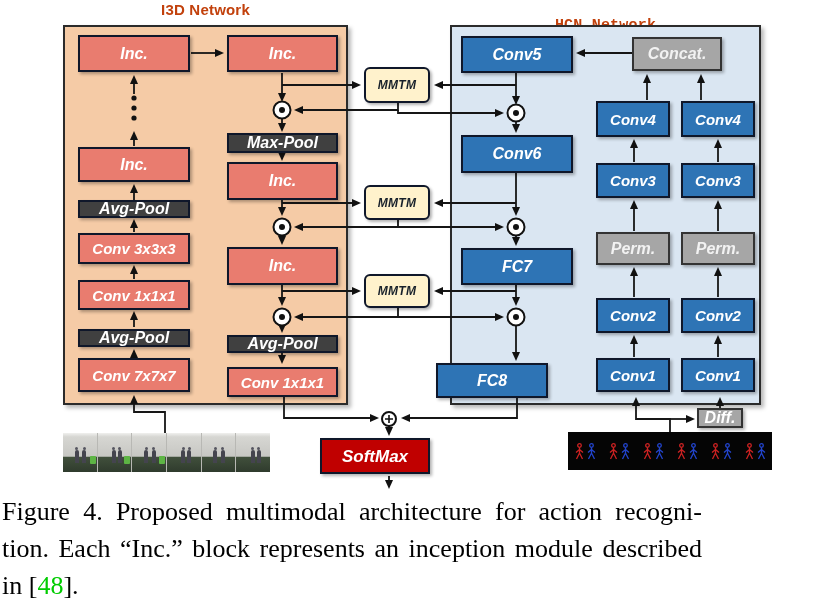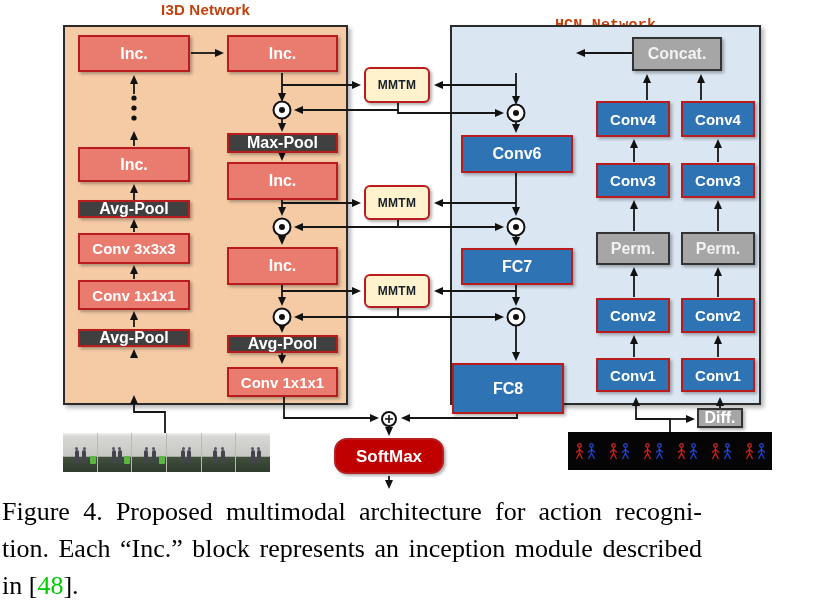--- a/index.html
+++ b/index.html
@@ -5,22 +5,22 @@
   html,body{margin:0;padding:0;background:#ffffff;}
   .stage{position:relative;width:832px;height:615px;background:#ffffff;overflow:hidden;
          font-family:"Liberation Sans",sans-serif;}
   .fig{position:absolute;left:0;top:0;width:832px;height:492px;}
   .net-title{position:absolute;font-weight:bold;font-size:15px;color:#c2410c;text-align:center;letter-spacing:0.2px;}
   .panel{position:absolute;box-sizing:border-box;border:2.5px solid #2b2b2b;box-shadow:3px 3px 4px rgba(0,0,0,0.28);}
   .panel-i3d{left:63px;top:25px;width:285px;height:380px;background:#F5CBA6;}
   .panel-hcn{left:450px;top:25px;width:311px;height:380px;background:#DAE6F2;}
   .wires{position:absolute;left:0;top:0;width:832px;height:492px;pointer-events:none;}
   .blk{position:absolute;box-sizing:border-box;display:flex;align-items:center;justify-content:center;
-       font-weight:bold;border:2px solid #b91c1c;box-shadow:2px 2px 3px rgba(0,0,0,0.3);
-       white-space:nowrap;line-height:1;}
+       font-weight:bold;border:2px solid #0f172a;box-shadow:2px 2px 3px rgba(0,0,0,0.3);
+       white-space:nowrap;line-height:1;font-style:italic;}
   .salmon{background:#E97C6F;color:#fff;font-size:16px;}
   .salmon.sm{font-size:15px;}
   .gray{background:#404040;color:#fff;font-size:16px;}
   .graylite{background:#A6A6A6;color:#f2f2f2;font-size:16px;border-color:#333;}
   .blue{background:#2E74B5;color:#fff;font-size:16px;}
   .blue.sm{font-size:15px;}
   .mmtm{background:#FFF2CC;color:#17202A;font-size:12px;letter-spacing:0.3px;border-radius:6px;}
   .softmax{background:#C00000;color:#fff;font-size:17px;border-width:2.5px;}
   .diff{background:#A6A6A6;color:#fff;font-size:16px;border-color:#333;}
   
@@ -168,53 +168,55 @@
         <path d="M385,419 H393 M389,415 V423" stroke="#111" stroke-width="1.6"></path>
       </g>
     </svg>
 
     <div class="blk salmon" style="left:78px;top:35px;width:112px;height:37px;">Inc.</div>
     <div class="blk salmon" style="left:78px;top:147px;width:112px;height:35px;">Inc.</div>
     <div class="blk gray" style="left:78px;top:200px;width:112px;height:18px;">Avg-Pool</div>
     <div class="blk salmon sm" style="left:78px;top:233px;width:112px;height:31px;">Conv 3x3x3</div>
     <div class="blk salmon sm" style="left:78px;top:280px;width:112px;height:30px;">Conv 1x1x1</div>
     <div class="blk gray" style="left:78px;top:329px;width:112px;height:18px;">Avg-Pool</div>
+    <div class="blk salmon sm" style="left:78px;top:358px;width:112px;height:34px;">Conv 7x7x7</div>
 
     <div class="blk salmon" style="left:227px;top:35px;width:111px;height:37px;">Inc.</div>
     <div class="blk gray" style="left:227px;top:133px;width:111px;height:20px;">Max-Pool</div>
     <div class="blk salmon" style="left:227px;top:162px;width:111px;height:38px;">Inc.</div>
     <div class="blk salmon" style="left:227px;top:247px;width:111px;height:38px;">Inc.</div>
     <div class="blk gray" style="left:227px;top:335px;width:111px;height:18px;">Avg-Pool</div>
     <div class="blk salmon sm" style="left:227px;top:367px;width:111px;height:30px;">Conv 1x1x1</div>
 
     <div class="blk mmtm" style="left:364px;top:67px;width:66px;height:36px;">MMTM</div>
     <div class="blk mmtm" style="left:364px;top:185px;width:66px;height:35px;">MMTM</div>
     <div class="blk mmtm" style="left:364px;top:274px;width:66px;height:34px;">MMTM</div>
 
+    <div class="blk blue" style="left:461px;top:36px;width:112px;height:37px;">Conv5</div>
     <div class="blk blue" style="left:461px;top:135px;width:112px;height:38px;">Conv6</div>
     <div class="blk blue" style="left:461px;top:248px;width:112px;height:37px;">FC7</div>
-    <div class="blk blue" style="left:452px;top:363px;width:112px;height:51px;">FC8</div>
+    <div class="blk blue" style="left:436px;top:363px;width:112px;height:35px;">FC8</div>
 
     <div class="blk graylite" style="left:632px;top:37px;width:90px;height:34px;">Concat.</div>
 
     <div class="blk blue sm" style="left:596px;top:101px;width:74px;height:36px;">Conv4</div>
     <div class="blk blue sm" style="left:596px;top:163px;width:74px;height:35px;">Conv3</div>
     <div class="blk graylite" style="left:596px;top:232px;width:74px;height:33px;">Perm.</div>
     <div class="blk blue sm" style="left:596px;top:298px;width:74px;height:35px;">Conv2</div>
     <div class="blk blue sm" style="left:596px;top:358px;width:74px;height:34px;">Conv1</div>
 
     <div class="blk blue sm" style="left:681px;top:101px;width:74px;height:36px;">Conv4</div>
     <div class="blk blue sm" style="left:681px;top:163px;width:74px;height:35px;">Conv3</div>
     <div class="blk graylite" style="left:681px;top:232px;width:74px;height:33px;">Perm.</div>
     <div class="blk blue sm" style="left:681px;top:298px;width:74px;height:35px;">Conv2</div>
     <div class="blk blue sm" style="left:681px;top:358px;width:74px;height:34px;">Conv1</div>
 
     <div class="blk diff" style="left:697px;top:408px;width:46px;height:20px;">Diff.</div>
 
-    <div class="blk softmax" style="left:334px;top:438px;width:110px;height:36px;border-radius:13px;">SoftMax</div>
+    <div class="blk softmax" style="left:320px;top:438px;width:110px;height:36px;">SoftMax</div>
 
     <div class="video-strip">
       <div class="vframe">
           <span class="person p1"></span>
           <span class="person p2"></span>
           <span class="chair"></span>
         </div>
       <div class="vframe">
           <span class="person p1"></span>
           <span class="person p2"></span>

